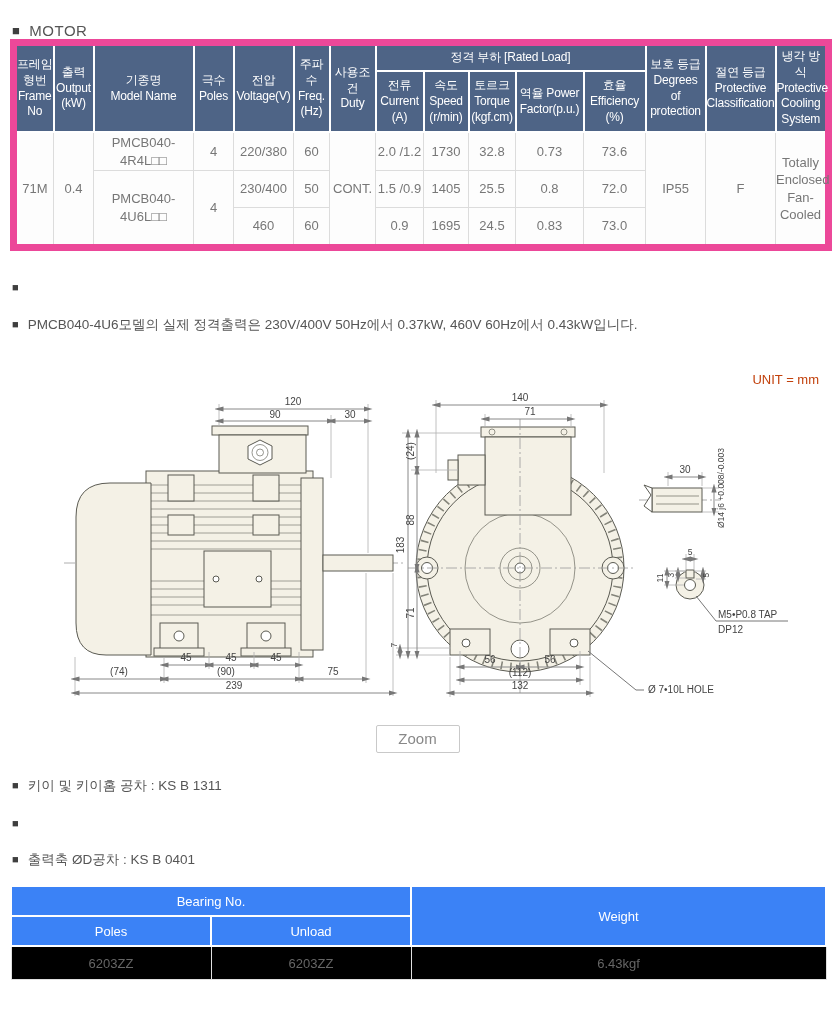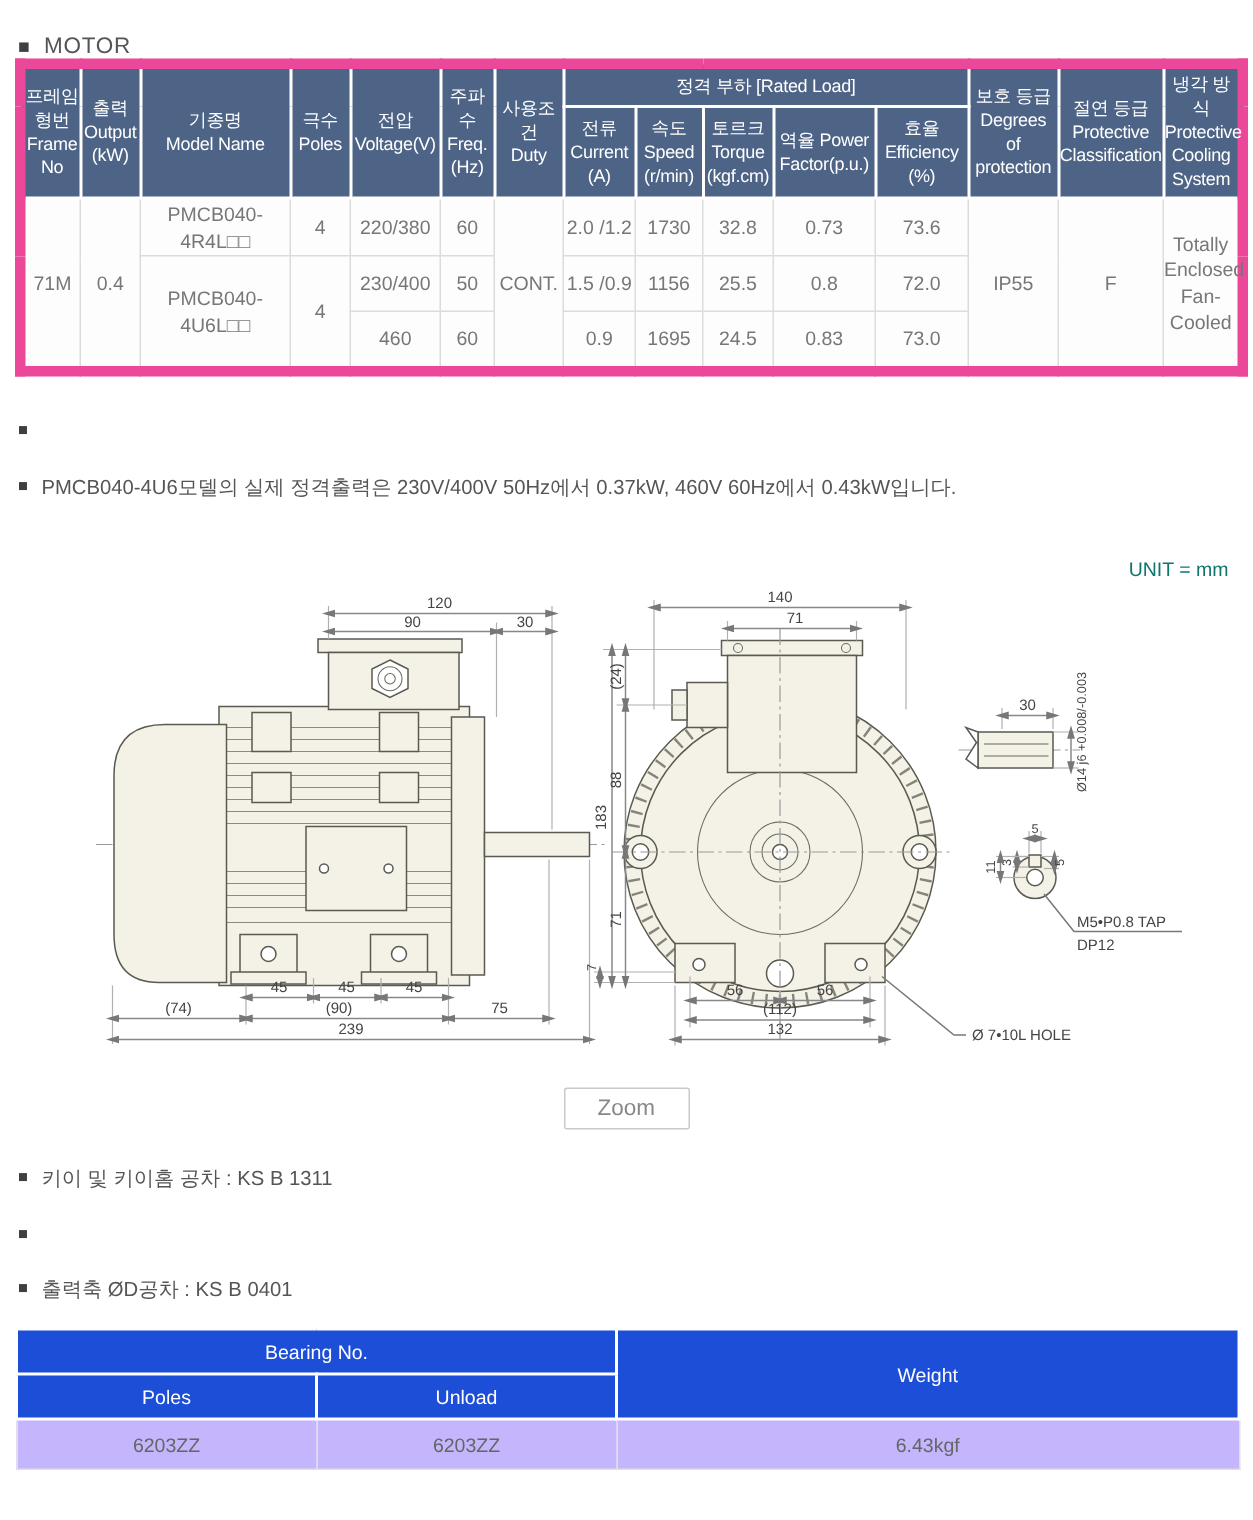--- a/index.html
+++ b/index.html
@@ -18,21 +18,21 @@
   table.spec {width:815px; border-collapse:collapse; table-layout:fixed; 
               border:7px solid #ec4899;}
   table.spec th {background:#4e6486; color:#fff; font-weight:normal; font-size:12px;
                  border:2px solid #fff; white-space:pre-line; line-height:1.32;
                  padding:3px 0; text-align:center; letter-spacing:-0.2px;}
   table.spec td {border:1px solid #dcdcdc; background:#fdfdfd; color:#777;
                  font-size:13px; text-align:center; white-space:pre-line;
                  line-height:1.35; height:34px; padding:1px 0;}
 
   
-  .unit-label {text-align:right; font-size:13px; color:#0f766e; margin:38px 6px 0 0;}
+  .unit-label {text-align:right; font-size:13px; color:#c2410c; margin:38px 6px 0 0;}
   .drawing-wrap {margin-top:6px; height:326px; position:relative;}
   .drawing-wrap svg {position:absolute; left:46px; top:0;}
   .oline {fill:#f4f1e6; stroke:#5a5a52; stroke-width:1;}
   .wline {fill:#ffffff; stroke:#5a5a52; stroke-width:1;}
   .thin  {stroke:#6a6a60; stroke-width:0.7; fill:none;}
   .fin   {stroke:#8a8a80; stroke-width:0.8;}
   .cl    {stroke:#999; stroke-width:0.8; stroke-dasharray:11 3 2 3; fill:none;}
   .dim   {stroke:#888; stroke-width:1; marker-start:url(#ar); marker-end:url(#ar);}
   .ldr   {stroke:#777; stroke-width:1; fill:none;}
   .ext   {stroke:#b0b0b0; stroke-width:0.8;}
@@ -40,23 +40,23 @@
   text.dts {font-size:8.5px; fill:#444;}
 
   .zoom-btn {display:block; margin:6px auto 0 auto; width:84px; height:28px;
              background:#fff; border:1px solid #c9c9c9; border-radius:2px;
              color:#888; font-size:15px; font-family:"Liberation Sans",sans-serif;
              cursor:pointer;}
 
   
   table.bearing {width:815px; border-collapse:collapse; table-layout:fixed; margin-top:16px;
                  border:1px solid #e3e3e3;}
-  table.bearing th {background:#1d4ed8; color:#fff; font-weight:normal; font-size:13px;
+  table.bearing th {background:#3b82f6; color:#fff; font-weight:normal; font-size:13px;
                     border:2px solid #fff; height:26px; text-align:center;}
-  table.bearing td {background:#c4b5fd; border:1px solid #e0e0e0; color:#666;
+  table.bearing td {background:#000000; border:1px solid #e0e0e0; color:#666;
                     font-size:13px; text-align:center; height:30px;}
 </style>
 </head>
 <body>
 
 <div class="page">
 
   <div class="sec-title">
     <span class="sq">■</span>
     <span>MOTOR</span>
@@ -152,21 +152,21 @@
 Fan-
 Cooled</td>
       </tr>
       <tr>
         <td rowspan="2">PMCB040-
 4U6L□□</td>
         <td rowspan="2">4</td>
         <td>230/400</td>
         <td>50</td>
         <td>1.5 /0.9</td>
-        <td>1156</td>
+        <td>1405</td>
         <td>25.5</td>
         <td>0.8</td>
         <td>72.0</td>
       </tr>
       <tr>
         <td>460</td>
         <td>60</td>
         <td>0.9</td>
         <td>1695</td>
         <td>24.5</td>

